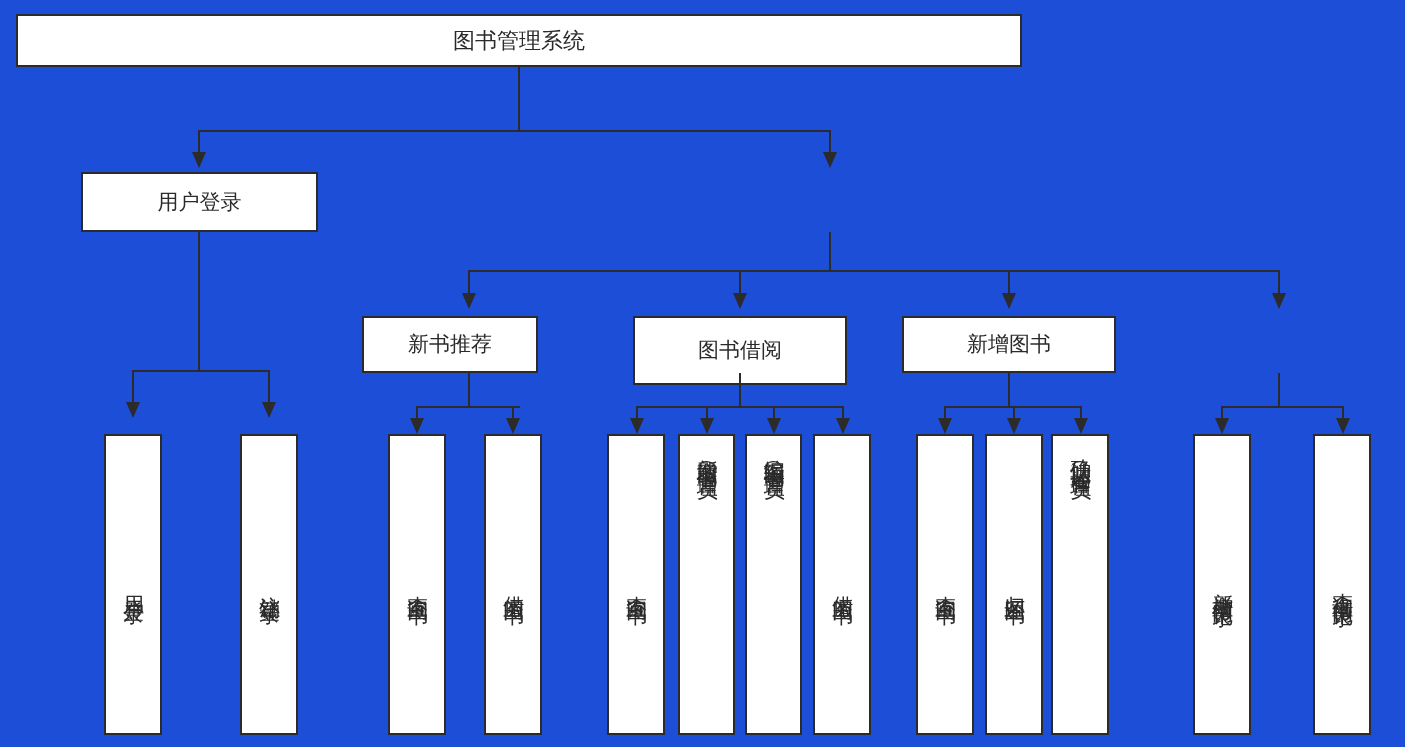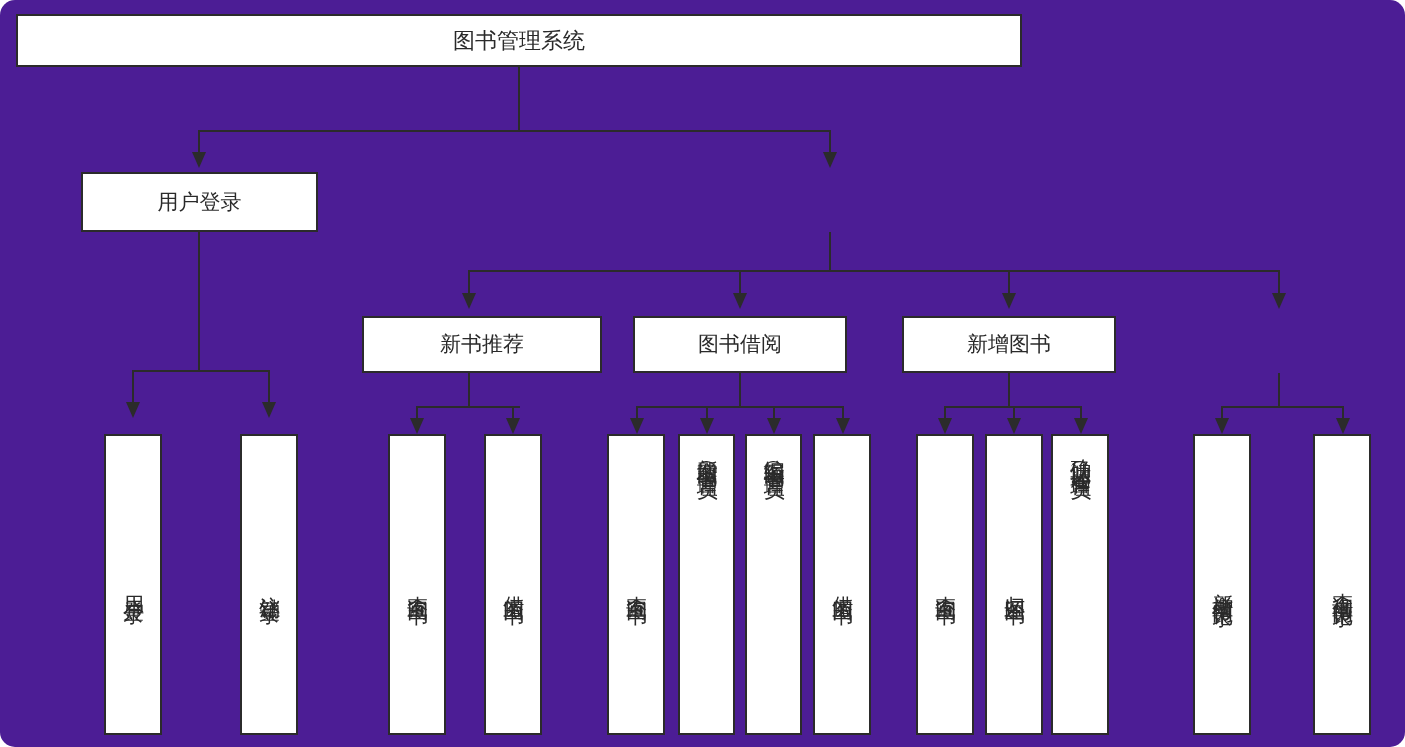--- a/index.html
+++ b/index.html
@@ -8,23 +8,22 @@
     padding: 0;
     background: #ffffff;
   }
   body {
     font-family: "DejaVu Sans", "Liberation Sans", sans-serif;
   }
   #canvas {
     position: relative;
     width: 1405px;
     height: 747px;
-    background: #4c1d95;
+    background: #1d4ed8;
     overflow: hidden;
-    border-radius: 15px;
   }
   
   .node {
     position: absolute;
     box-sizing: border-box;
     background: #ffffff;
     border: 2px solid #2b2b2b;
     display: flex;
     align-items: center;
     justify-content: center;
@@ -124,24 +123,24 @@
 
   <div class="vline" style="left:468px; top:270px; height:25px;"></div>
   <div class="arrow" style="left:462px; top:293px;"></div>
   <div class="vline" style="left:739px; top:270px; height:25px;"></div>
   <div class="arrow" style="left:733px; top:293px;"></div>
   <div class="vline" style="left:1008px; top:270px; height:25px;"></div>
   <div class="arrow" style="left:1002px; top:293px;"></div>
   <div class="vline" style="left:1278px; top:270px; height:25px;"></div>
   <div class="arrow" style="left:1272px; top:293px;"></div>
 
-  <div class="node horiz" style="left:362px; top:316px; width:240px; height:57px;">
+  <div class="node horiz" style="left:362px; top:316px; width:176px; height:57px;">
     <span class="label">新书推荐</span>
   </div>
-  <div class="node horiz" style="left:633px; top:316px; width:214px; height:57px;">
+  <div class="node horiz" style="left:633px; top:316px; width:214px; height:69px;">
     <span class="label">图书借阅</span>
   </div>
   <div class="node horiz" style="left:902px; top:316px; width:214px; height:57px;">
     <span class="label">新增图书</span>
   </div>
 
   <div class="vline" style="left:468px; top:373px; height:35px;"></div>
   <div class="hline" style="left:416px; top:406px; width:104px;"></div>
   <div class="vline" style="left:416px; top:406px; height:20px;"></div>
   <div class="arrow" style="left:410px; top:418px;"></div>

